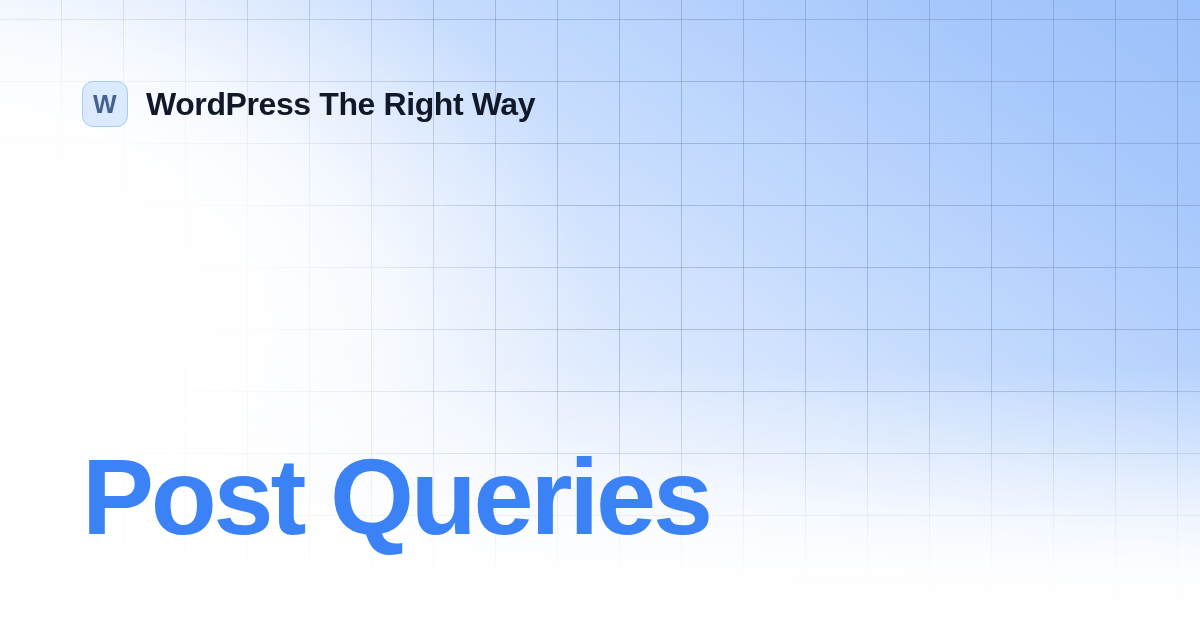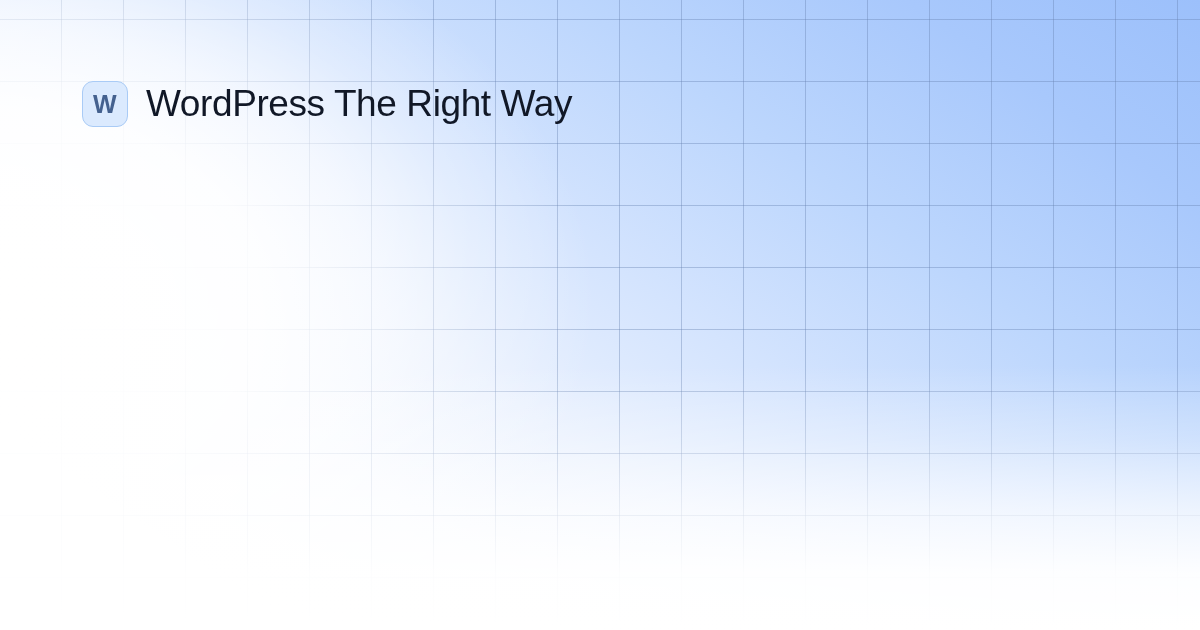--- a/index.html
+++ b/index.html
@@ -95,22 +95,22 @@
     display: flex;
     align-items: center;
     justify-content: center;
     font-size: 25px;
     font-weight: bold;
     color: #44618f;
     line-height: 1;
     letter-spacing: 0.3px;
   }
   .brand-title {
-    font-size: 37px;
-    font-weight: normal;
+    font-size: 32px;
+    font-weight: bold;
     color: #111827;
     letter-spacing: -0.4px;
     white-space: nowrap;
     text-align: right;
   }
 
   
   .headline {
     position: absolute;
     left: 82px;
@@ -133,15 +133,16 @@
   <div class="bg-fade-left"></div>
   <div class="bg-fade-bottom"></div>
 
   <div class="content">
 
     <div class="brand">
       <div class="brand-badge">W</div>
       <div class="brand-title">WordPress The Right Way</div>
     </div>
 
+    <div class="headline">Post Queries</div>
 
   </div>
 </div>
 
 </body></html>

